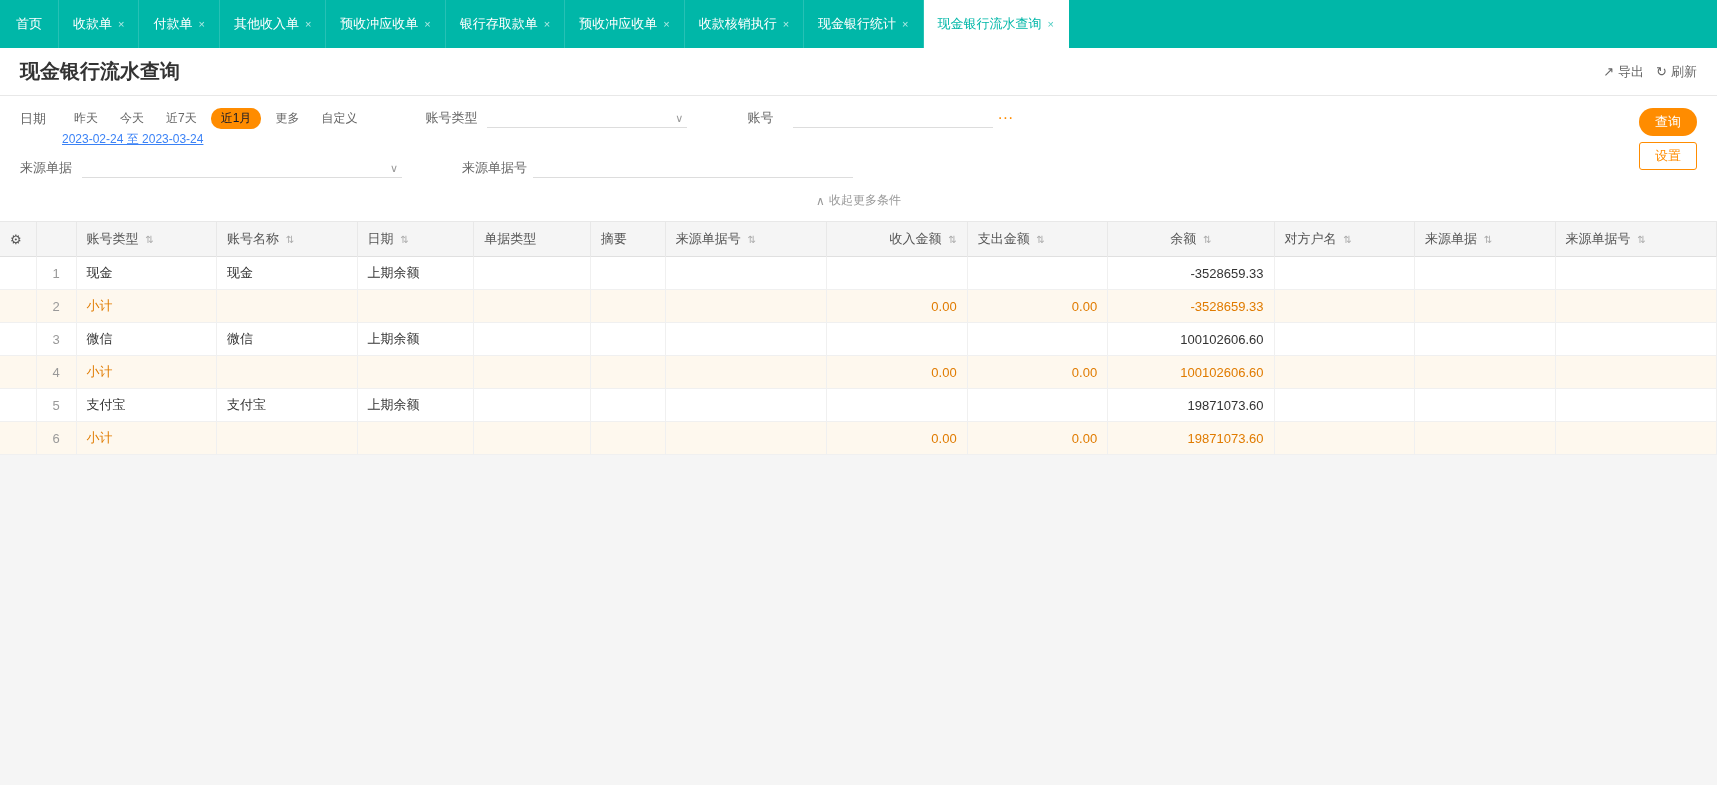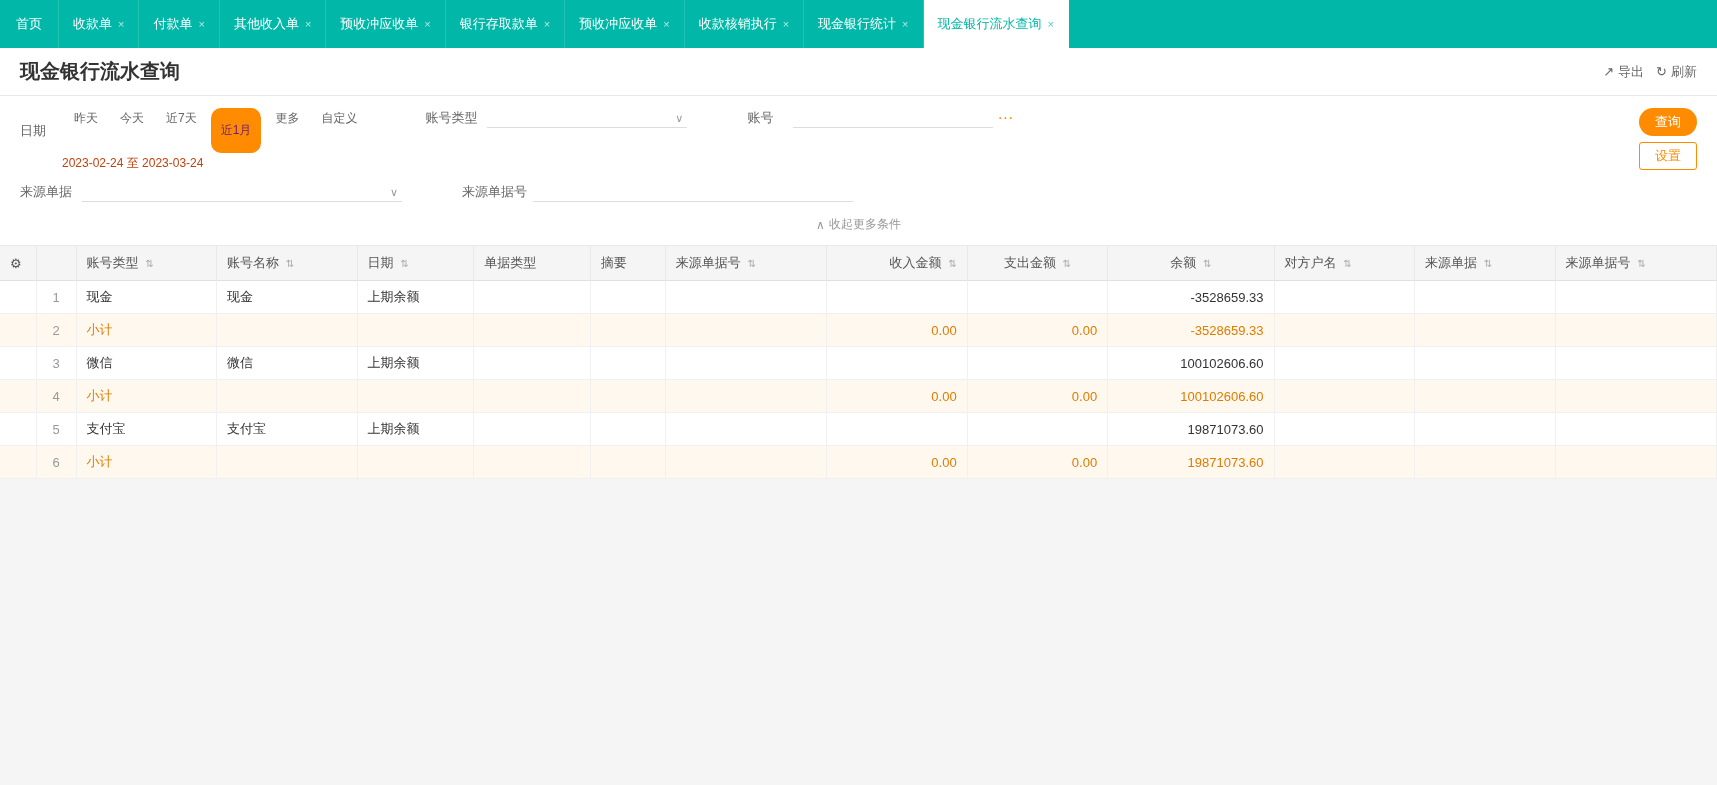--- a/index.html
+++ b/index.html
@@ -97,28 +97,29 @@
       padding: 2px 8px;
       border-radius: 10px;
       cursor: pointer;
       font-size: 12px;
       color: #666;
       border: none;
       background: none;
     }
     .date-btn.active-orange {
       background: #ff8c00;
-      color: #701a75;
+      color: #0f172a;
       border-radius: 10px;
-      padding: 14px 10px;
+      padding: 2px 10px;
     }
     .date-range {
-      color: #c2410c;
+      color: #3b82f6;
       font-size: 12px;
       margin-top: 11px;
+      text-decoration: underline;
     }
     .filter-input-wrapper {
       position: relative;
       display: inline-flex;
       align-items: center;
     }
     .filter-input-wrapper .dropdown-arrow {
       position: absolute;
       right: 4px;
       color: #999;
@@ -398,21 +399,21 @@
           <span>摘要</span>
         </th>
         <th>
           <span>来源单据号</span>
           <span class="sort-icon">⇅</span>
         </th>
         <th style="text-align:right;">
           <span>收入金额</span>
           <span class="sort-icon">⇅</span>
         </th>
-        <th style="text-align:center;">
+        <th style="text-align:left;">
           <span>支出金额</span>
           <span class="sort-icon">⇅</span>
         </th>
         <th style="text-align:center;">
           <span>余额</span>
           <span class="sort-icon">⇅</span>
         </th>
         <th>
           <span>对方户名</span>
           <span class="sort-icon">⇅</span>

